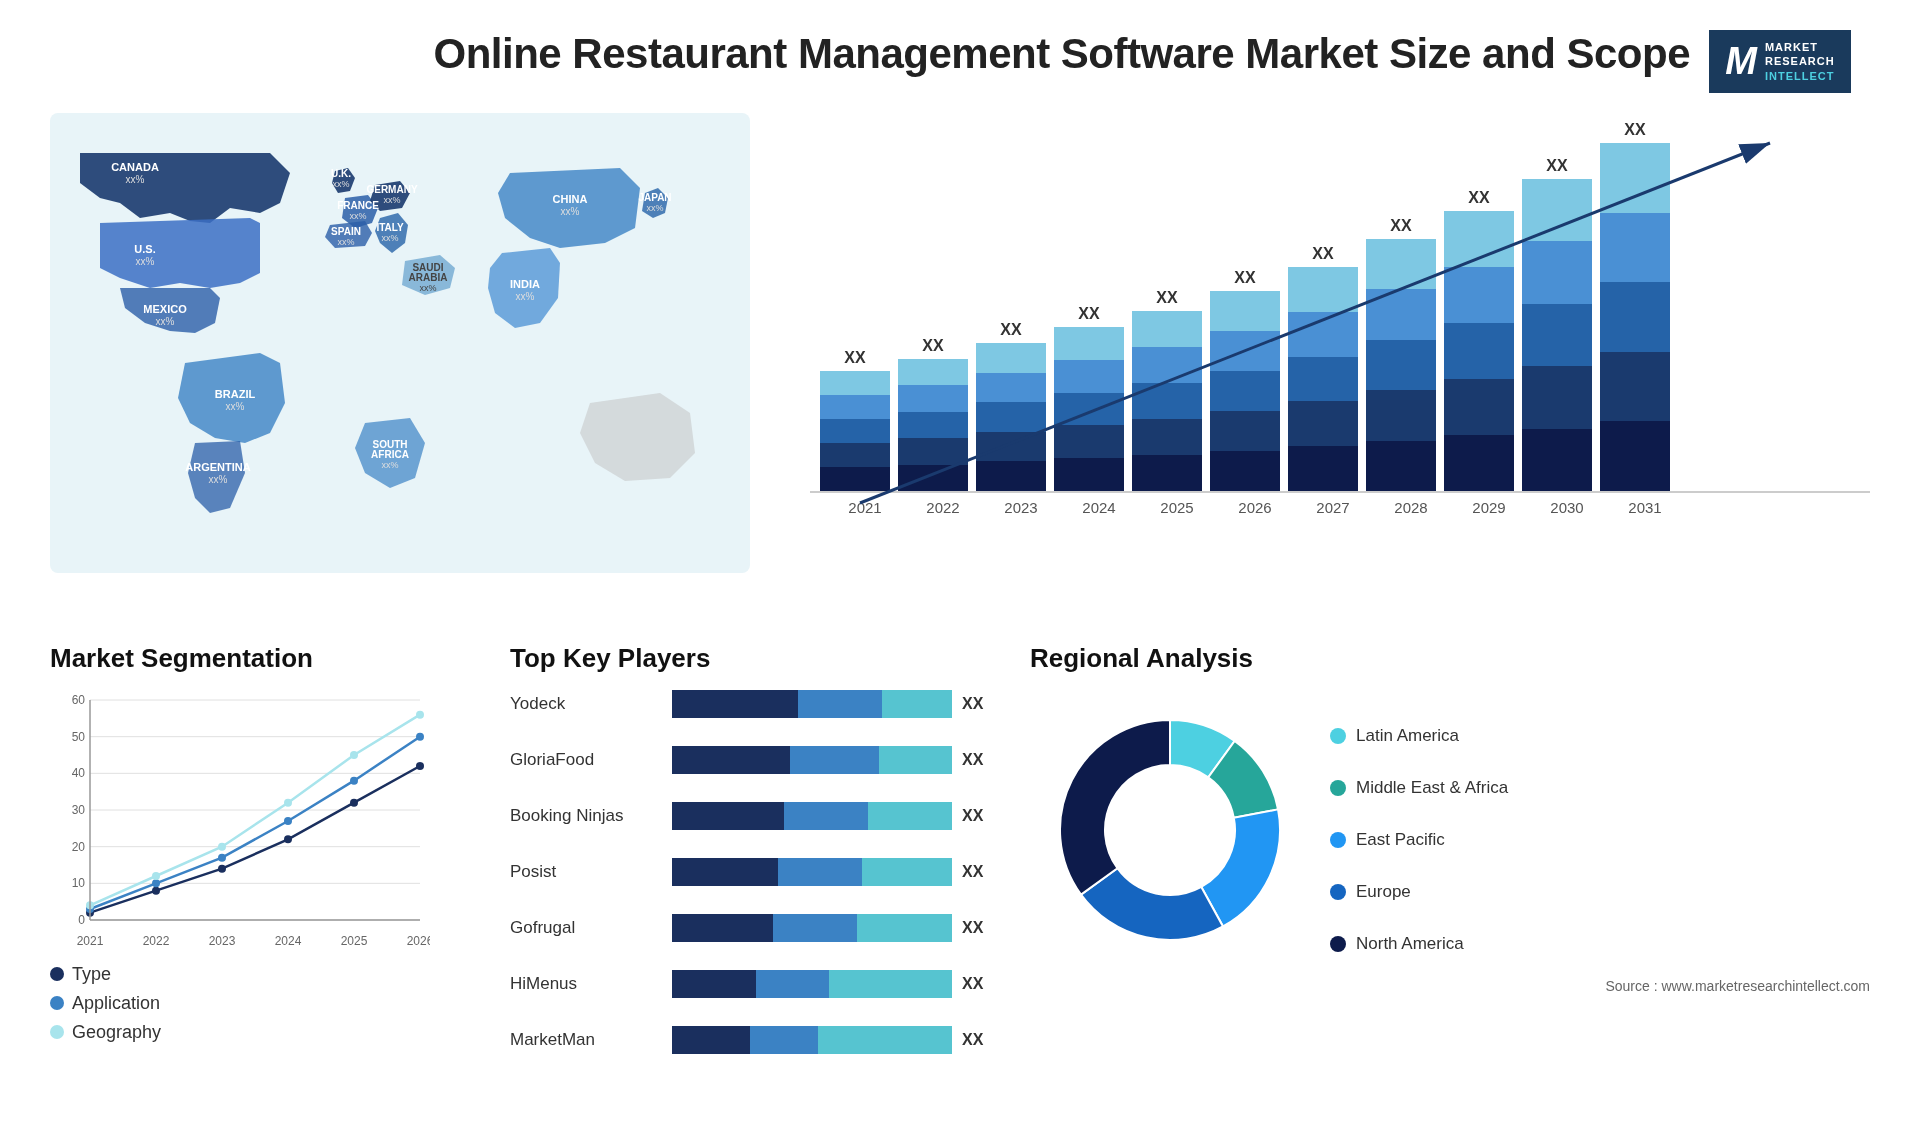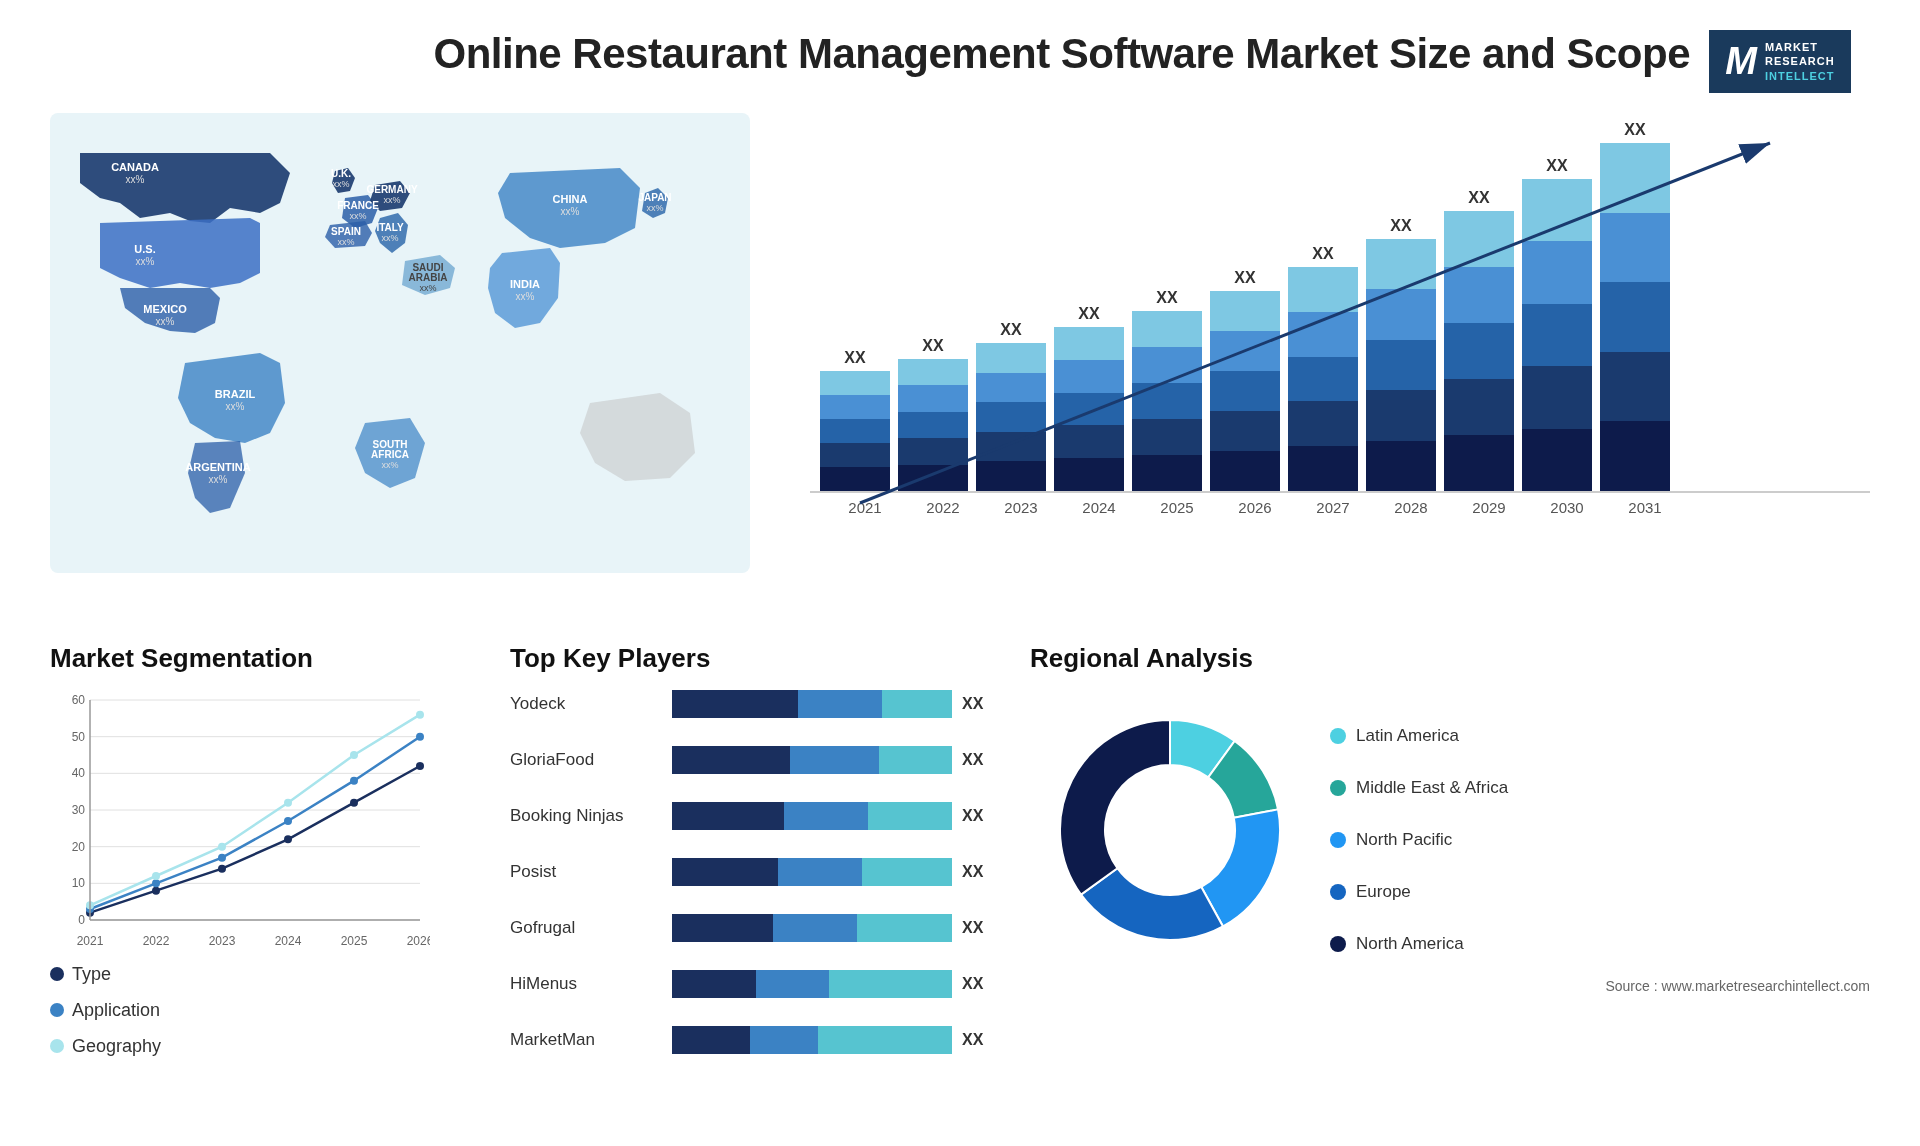--- a/index.html
+++ b/index.html
@@ -111,21 +111,21 @@
     
     .map-svg-container {
       width: 100%;
       height: 460px;
       position: relative;
     }
     .seg-legend {
       margin-top: 10px;
       display: flex;
       flex-direction: column;
-      gap: 15px;
+      gap: 8px;
     }
     .legend-item {
       display: flex;
       align-items: center;
       gap: 8px;
       font-size: 18px;
       color: #333;
     }
     .legend-dot {
       width: 14px;
@@ -609,21 +609,21 @@
         <div class="regional-legend-item">
               <div class="regional-legend-dot" style="background:#4dd0e1"></div>
               <span>Latin America</span>
             </div>
             <div class="regional-legend-item">
               <div class="regional-legend-dot" style="background:#26a69a"></div>
               <span>Middle East &amp; Africa</span>
             </div>
             <div class="regional-legend-item">
               <div class="regional-legend-dot" style="background:#2196f3"></div>
-              <span>North Pacific</span>
+              <span>East Pacific</span>
             </div>
             <div class="regional-legend-item">
               <div class="regional-legend-dot" style="background:#1565c0"></div>
               <span>Europe</span>
             </div>
             <div class="regional-legend-item">
               <div class="regional-legend-dot" style="background:#0d1b4b"></div>
               <span>North America</span>
             </div>
           </div>

